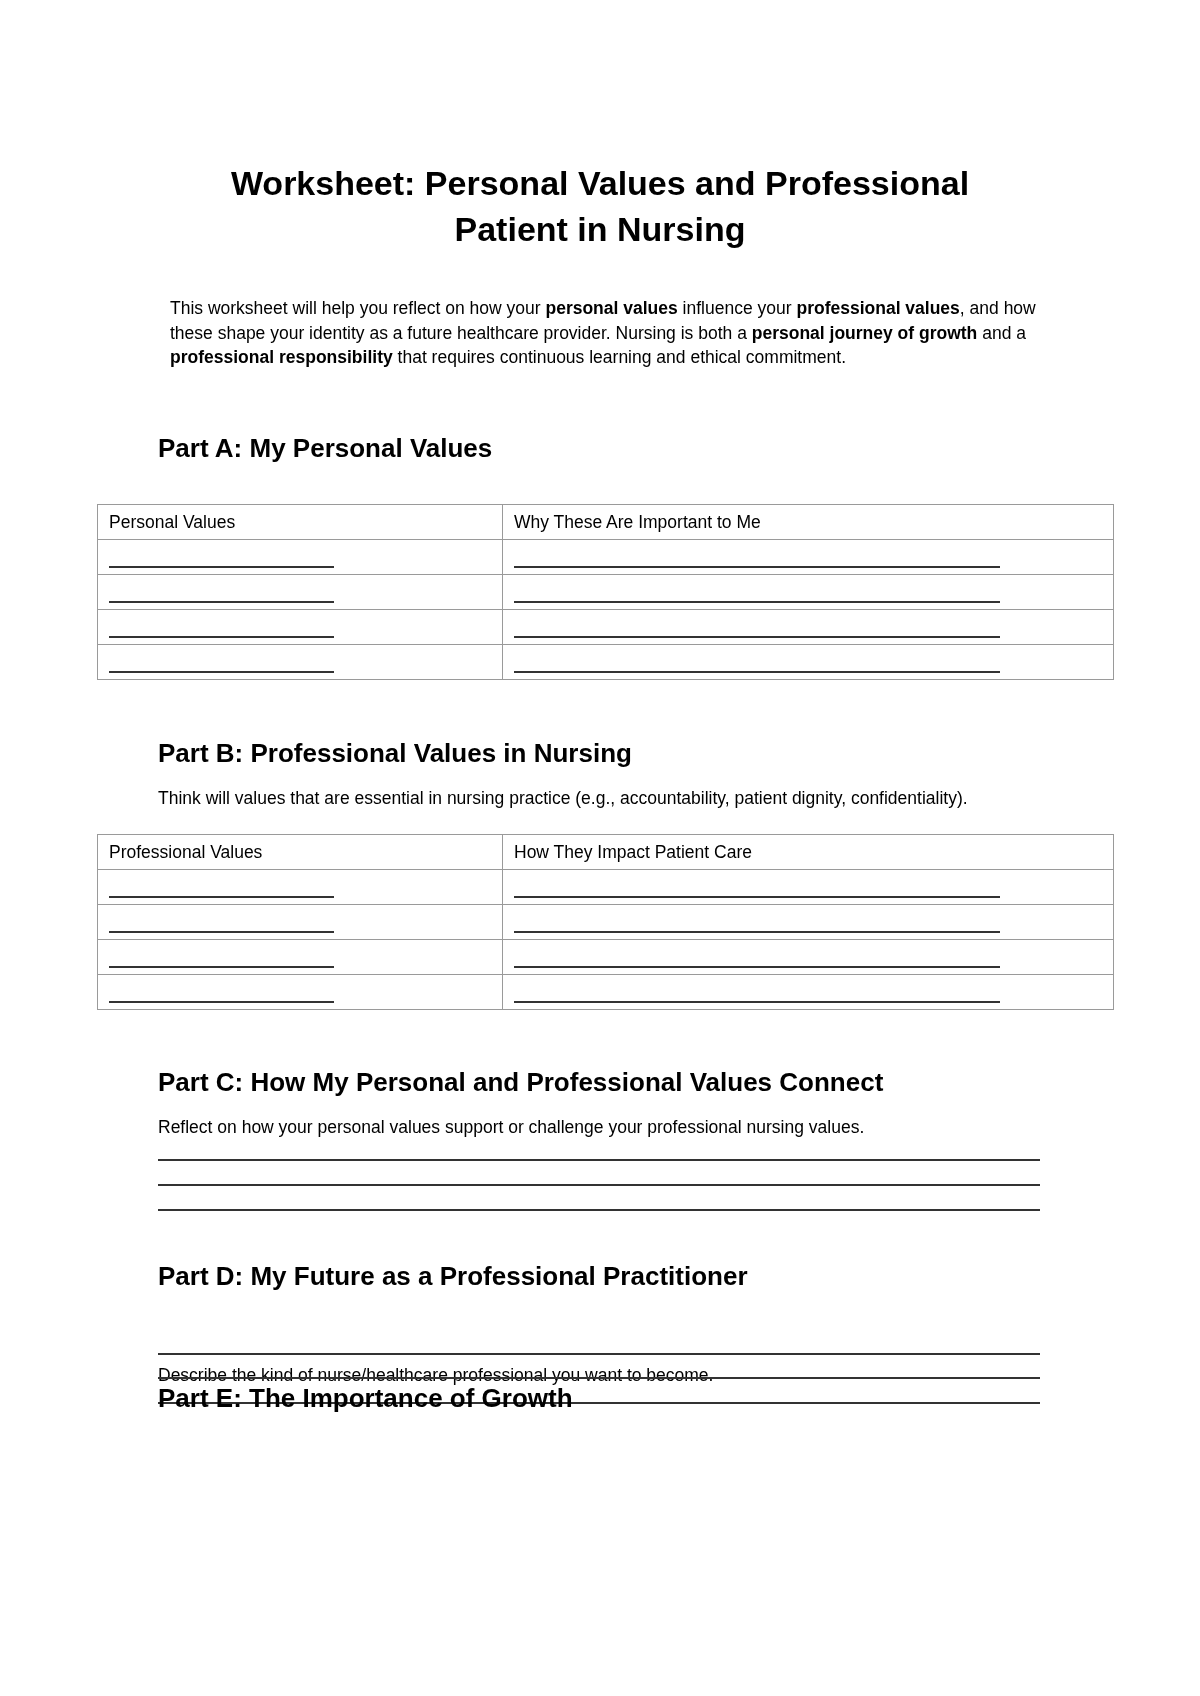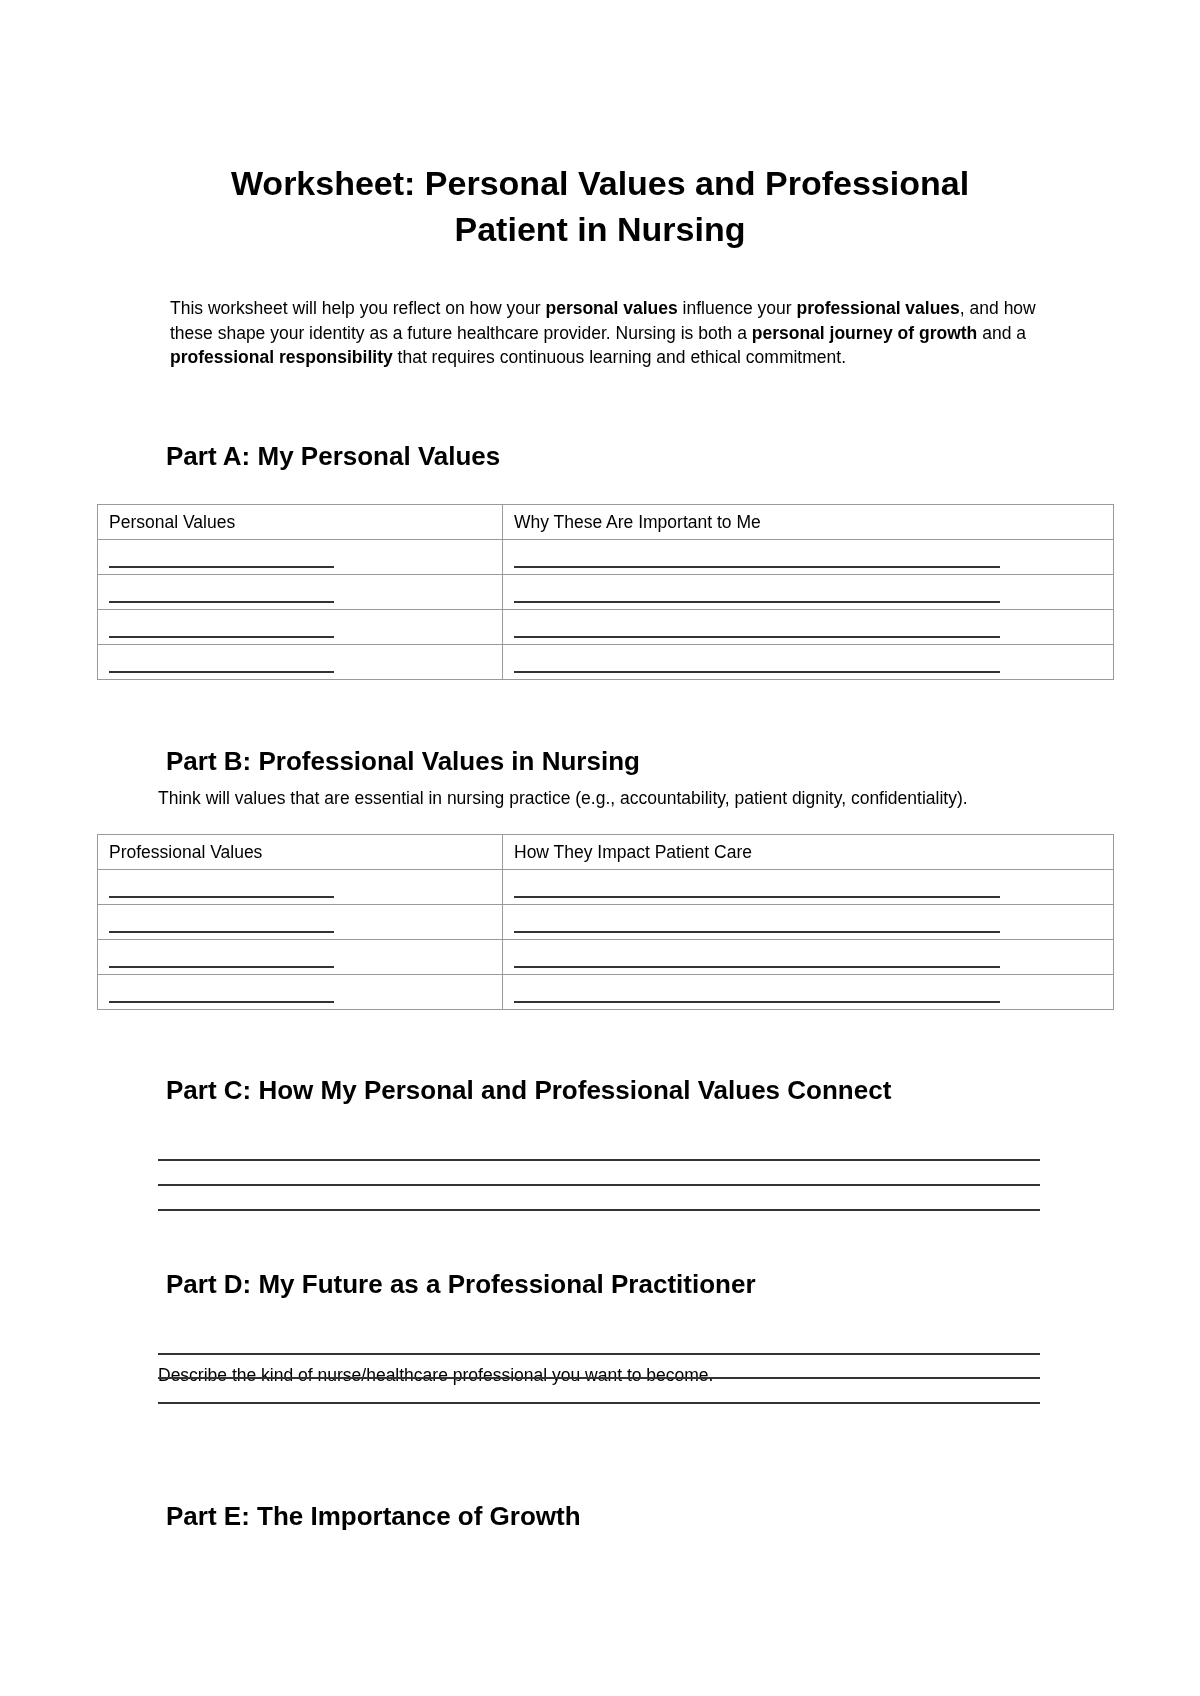--- a/index.html
+++ b/index.html
@@ -39,21 +39,21 @@
       font-size: 17.5px;
       line-height: 24.5px;
       margin: 12px;
     }
     .intro b { font-weight: bold; }
     .section-heading {
       position: absolute;
       left: 158px;
       font-size: 26px;
       font-weight: bold;
-      margin: 8px;
+      margin: 0;
       line-height: 32px;
       white-space: nowrap;
     }
     .instruction {
       position: absolute;
       left: 158px;
       width: 880px;
       font-size: 17.5px;
       line-height: 24.5px;
       margin: 0;
@@ -201,25 +201,26 @@
             <span class="blank-short"></span>
           </td>
       <td>
             <span class="blank-long"></span>
           </td>
     </tr>
   </tbody>
     </table>
 
   <h2 class="section-heading" style="top:1066px;">Part C: How My Personal and Professional Values Connect</h2>
+  <p class="instruction" style="top:1115px;">Reflect on how your personal values support or challenge your professional nursing values.</p>
   <div class="answer-line" style="top:1159px;"></div>
   <div class="answer-line" style="top:1184px;"></div>
   <div class="answer-line" style="top:1209px;"></div>
 
   <h2 class="section-heading" style="top:1260px;">Part D: My Future as a Professional Practitioner</h2>
   <p class="instruction" style="top:1363px;">Describe the kind of nurse/healthcare professional you want to become.</p>
   <div class="answer-line" style="top:1353px;"></div>
   <div class="answer-line" style="top:1377px;"></div>
   <div class="answer-line" style="top:1402px;"></div>
 
-  <h2 class="section-heading" style="top:1492px;">Part E: The Importance of Growth</h2>
+  <h2 class="section-heading" style="top:1382px;">Part E: The Importance of Growth</h2>
 
 </div>
 
 </body></html>

